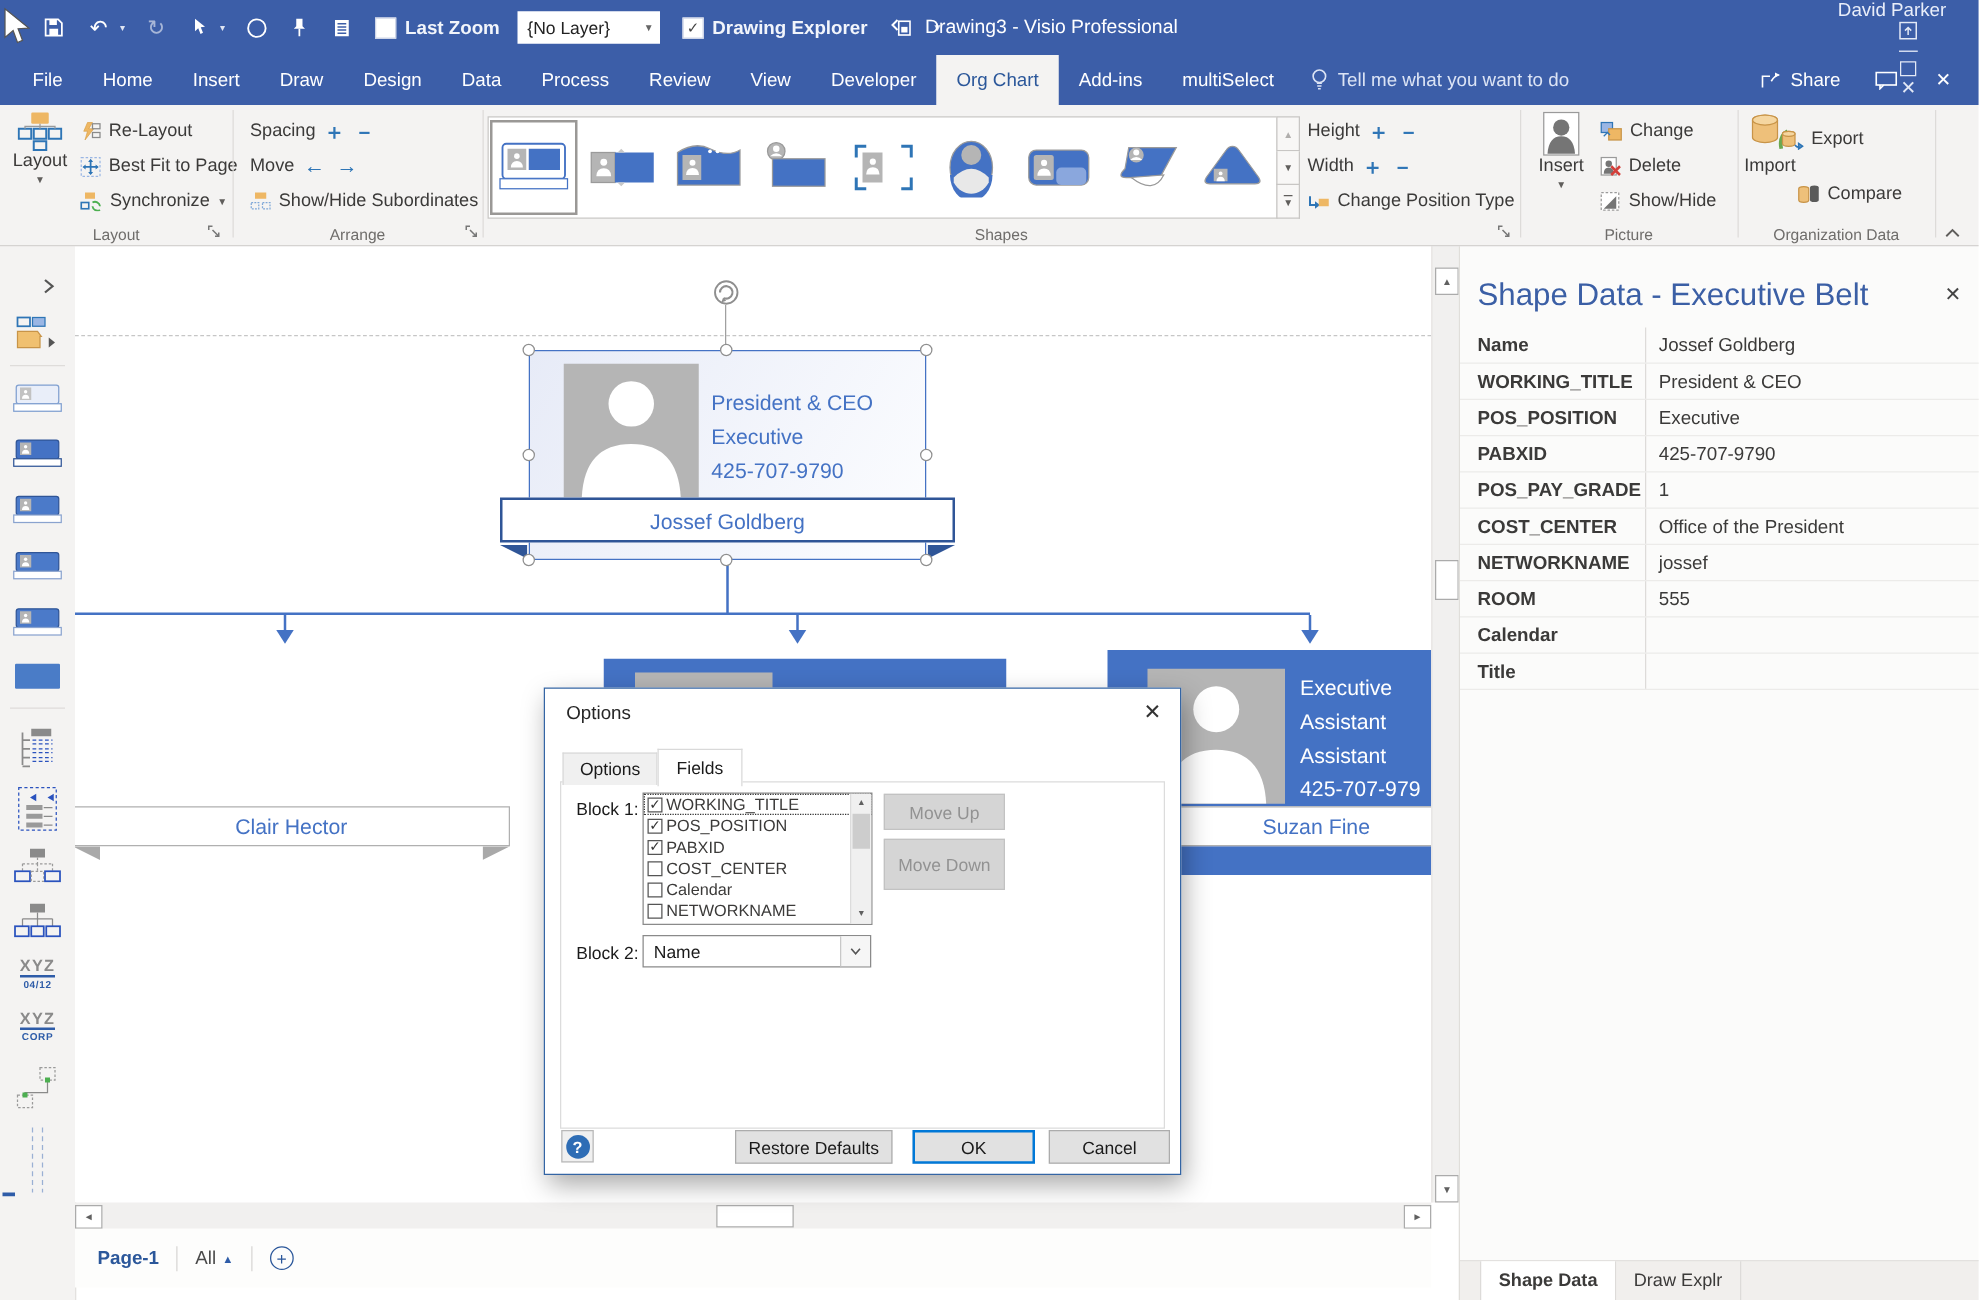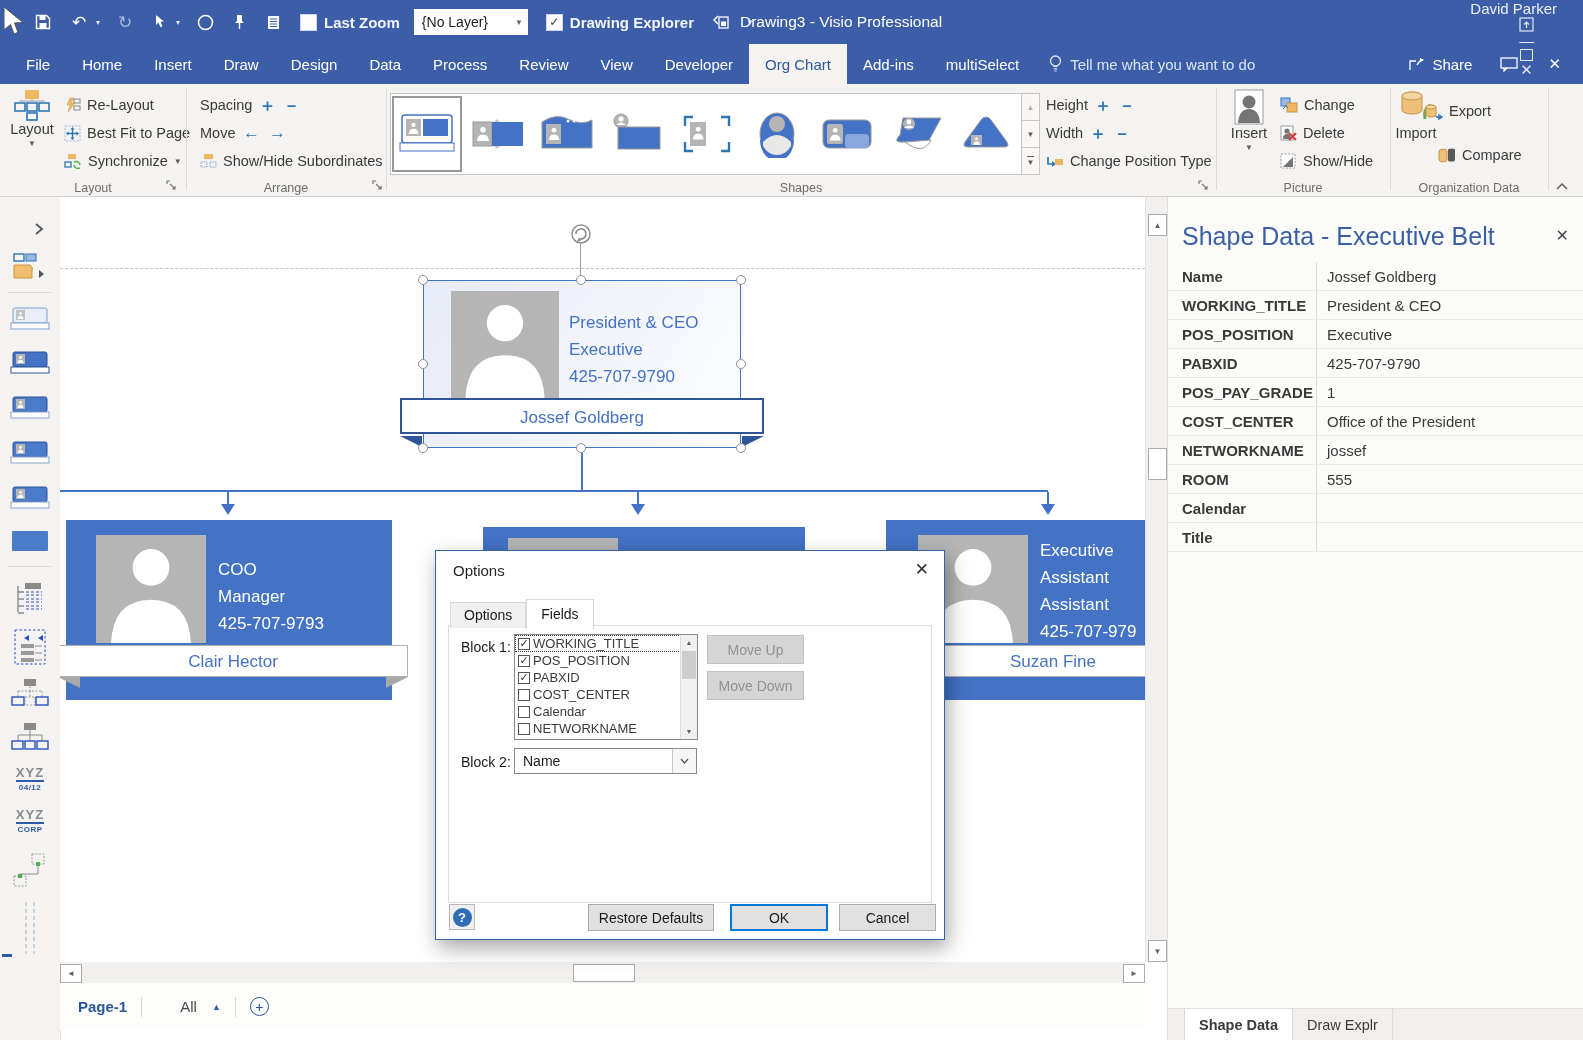--- a/index.html
+++ b/index.html
@@ -64,21 +64,21 @@
   .fold{position:absolute;width:22px;height:11px;}
   .handle{position:absolute;width:10px;height:10px;border-radius:50%;background:#fff;border:1.5px solid #8f8f8f;box-sizing:border-box;z-index:9;}
   
   #vscroll{position:absolute;left:1145px;top:196px;width:22px;height:766px;background:#f1f0ef;border-left:1px solid #e6e4e2;z-index:7;}
   .sbtn{position:absolute;left:2px;width:17px;height:20px;background:#fff;border:1px solid #ababab;display:flex;align-items:center;justify-content:center;font-size:8px;color:#606060;}
   .sthumb{position:absolute;background:#fff;border:1px solid #ababab;}
   #hscroll{position:absolute;left:60px;top:962px;width:1085px;height:21px;background:#f1f0ef;z-index:7;}
   #pagebar{position:absolute;left:60px;top:983px;width:1085px;height:47px;background:#fdfdfc;z-index:7;display:flex;align-items:center;padding-left:18px;box-sizing:border-box;gap:14px;}
   .pgname{font-size:15px;font-weight:bold;color:#2b579a;}
   .pgsep{width:1px;height:20px;background:#d8d6d4;}
-  .pgall{font-size:15px;color:#4a4a4a;display:flex;align-items:center;gap:15px;margin-left:24px;}
+  .pgall{font-size:15px;color:#4a4a4a;display:flex;align-items:center;gap:5px;}
   .pgall .tri{font-size:9px;color:#2e5ca8;}
   .pgplus{width:19px;height:19px;border:1.5px solid #2b579a;border-radius:50%;color:#2b579a;display:flex;align-items:center;justify-content:center;font-size:14px;box-sizing:border-box;}
   
   #panel{position:absolute;left:1167px;top:196px;width:416px;height:844px;background:#fbfbfa;border-left:1px solid #e0deda;z-index:8;box-sizing:border-box;}
   .panel-title{position:absolute;left:14px;top:26px;font-size:25px;color:#3b5fa5;white-space:nowrap;}
   .panel-x{position:absolute;right:14px;top:30px;font-size:16px;color:#444;}
   .sdtable{position:absolute;left:0px;top:66px;width:416px;}
   .sdrow{display:flex;height:28px;align-items:center;border-bottom:1px solid #ecebe9;}
   .sdlabel{width:134px;padding-left:14px;font-size:15px;font-weight:bold;color:#3b3a39;flex:none;}
   .sdvalue{flex:1;border-left:1px solid #dddbd9;height:100%;display:flex;align-items:center;padding-left:10px;font-size:15px;color:#3b3a39;}
@@ -690,32 +690,20 @@
 
   <div class="handle" style="left:358px;top:79px;"></div>
   <div class="handle" style="left:516px;top:79px;"></div>
   <div class="handle" style="left:676px;top:79px;"></div>
   <div class="handle" style="left:358px;top:163px;"></div>
   <div class="handle" style="left:676px;top:163px;"></div>
   <div class="handle" style="left:358px;top:247px;"></div>
   <div class="handle" style="left:516px;top:247px;"></div>
   <div class="handle" style="left:676px;top:247px;"></div>
 
-  <div class="node" style="left:6px;top:324px;width:326px;height:180px;background:#4472c4;">
-    <div class="photo" style="left:30px;top:15px;width:110px;height:108px;">
-        <svg width="110" height="108" viewBox="0 0 100 100">
-          <use href="#person"></use>
-        </svg>
-      </div>
-    <div class="ntext" style="left:152px;top:36px;color:#fff;">
-      <div>COO</div>
-      <div>Manager</div>
-      <div>425-707-9793</div>
-    </div>
-  </div>
   <div class="belt" style="left:-2px;top:449px;width:350px;height:32px;line-height:32px;border:1px solid #b0b0b0;box-sizing:border-box;"><span>Clair Hector</span></div>
   <div class="fold" style="left:-2px;top:481px;background:#a9a9a9;clip-path:polygon(0 0,100% 0,100% 100%);"></div>
   <div class="fold" style="left:326px;top:481px;background:#a9a9a9;clip-path:polygon(0 0,100% 0,0 100%);"></div>
 
   <div class="node" style="left:423px;top:331px;width:322px;height:160px;background:#4472c4;">
     <div class="photo" style="left:25px;top:11px;width:110px;height:108px;">
         <svg width="110" height="108" viewBox="0 0 100 100">
           <use href="#person"></use>
         </svg>
       </div>
@@ -880,21 +868,21 @@
           <span class="ltxt">NETWORKNAME</span>
         </div>
       </div>
     <div class="lscroll">
       <div class="lsbtn" style="top:0;">▲</div>
       <div class="lsthumb" style="top:16px;height:28px;"></div>
       <div class="lsbtn" style="bottom:0;">▼</div>
     </div>
   </div>
   <div class="dbtn disabled" style="left:271px;top:84px;width:97px;height:29px;">Move Up</div>
-  <div class="dbtn disabled" style="left:271px;top:120px;width:97px;height:29px;">Move Down</div>
+  <div class="dbtn disabled" style="left:271px;top:120px;width:97px;height:41px;">Move Down</div>
   <div class="dlabel" style="left:25px;top:203px;">Block 2:</div>
   <div class="dselect">
     <span class="val">Name</span>
     <span class="ddb">
         <svg width="9" height="6" viewBox="0 0 9 6">
           <path d="M1 1 l3.5 4 3.5-4" fill="none" stroke="#555" stroke-width="1.3"></path>
         </svg>
       </span>
   </div>
   <div class="helpbtn">

